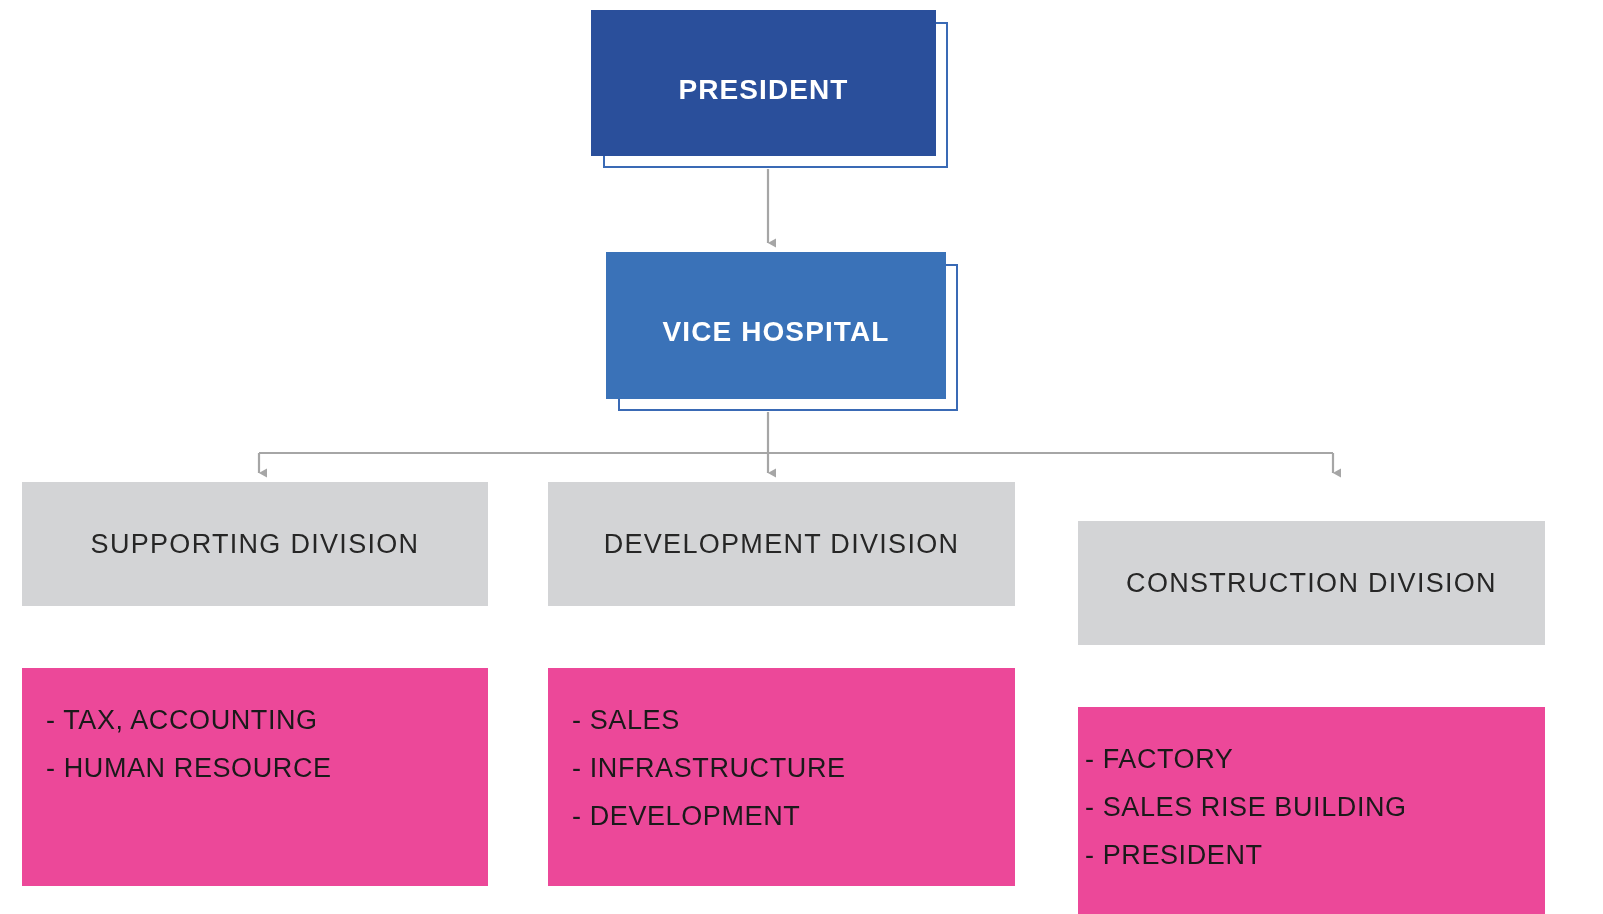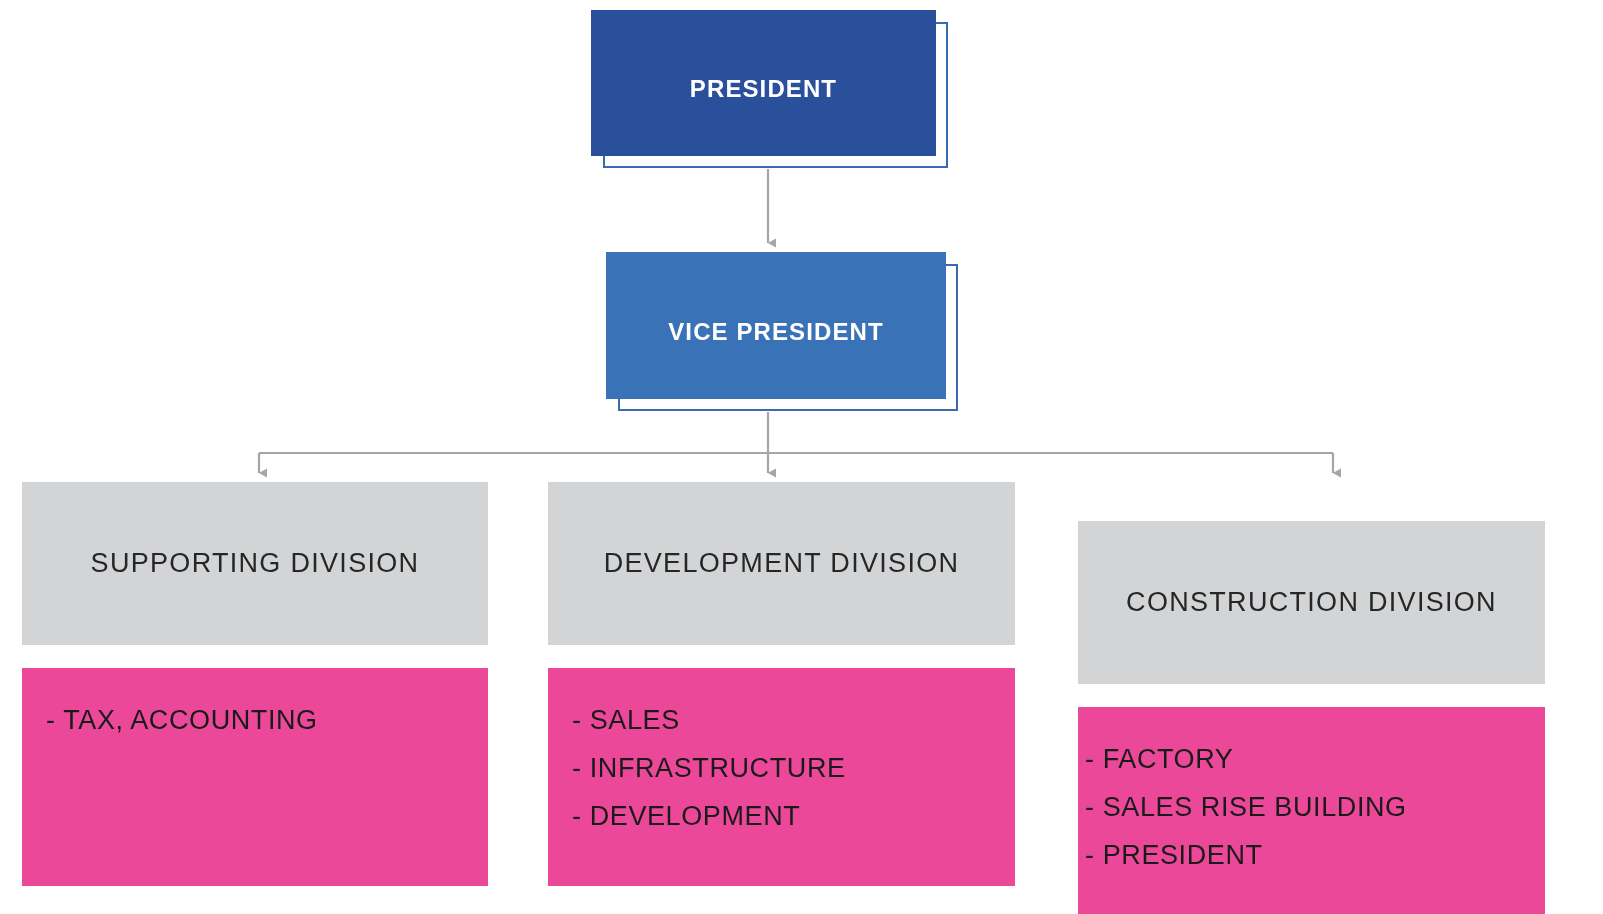--- a/index.html
+++ b/index.html
@@ -31,21 +31,21 @@
   .exec-box {
     position: absolute;
     box-sizing: border-box;
     display: flex;
     align-items: center;
     justify-content: center;
     z-index: 2;
   }
   .exec-label {
     color: #ffffff;
-    font-size: 24px;
+    font-size: 28px;
     font-weight: bold;
     letter-spacing: 1.1px;
     line-height: 1.2;
     margin-top: 13px;
   }
 
   #president-outline { left: 603px; top: 22px; width: 345px; height: 146px; }
   #president-box     { left: 591px; top: 10px; width: 345px; height: 146px; background: #2A4F9B; }
 
   #vice-president-outline { left: 618px; top: 264px; width: 340px; height: 147px; }
@@ -53,21 +53,21 @@
 
   
   .division-title-box {
     position: absolute;
     box-sizing: border-box;
     background: #D3D4D6;
     display: flex;
     align-items: center;
     justify-content: center;
     top: 482px;
-    height: 163px;
+    height: 124px;
     z-index: 2;
   }
   .division-title-text {
     color: #262626;
     font-size: 27px;
     font-weight: 300;
     letter-spacing: 1.3px;
     text-align: center;
     white-space: nowrap;
   }
@@ -140,38 +140,39 @@
     <line x1="1333" y1="453" x2="1333" y2="473" stroke="#A6A6A6" stroke-width="2.2" marker-end="url(#arrowhead)"></line>
   </svg>
 
   <div id="president-outline" class="exec-outline"></div>
   <div id="president-box" class="exec-box">
     <span class="exec-label">PRESIDENT</span>
   </div>
 
   <div id="vice-president-outline" class="exec-outline"></div>
   <div id="vice-president-box" class="exec-box">
-    <span class="exec-label">VICE PRESIDENT</span>
+    <span class="exec-label">VICE HOSPITAL</span>
   </div>
 
   <div class="division-title-box col-1">
     <span class="division-title-text">SUPPORTING DIVISION</span>
   </div>
 
   <div class="division-title-box col-2">
     <span class="division-title-text">DEVELOPMENT DIVISION</span>
   </div>
 
   <div class="division-title-box col-3">
     <span class="division-title-text">CONSTRUCTION DIVISION</span>
   </div>
 
   <div class="division-list-box col-1">
     <ul class="division-list">
       <li>- TAX, ACCOUNTING</li>
+      <li>- HUMAN RESOURCE</li>
     </ul>
   </div>
 
   <div class="division-list-box col-2">
     <ul class="division-list">
       <li>- SALES</li>
       <li>- INFRASTRUCTURE</li>
       <li>- DEVELOPMENT</li>
     </ul>
   </div>

